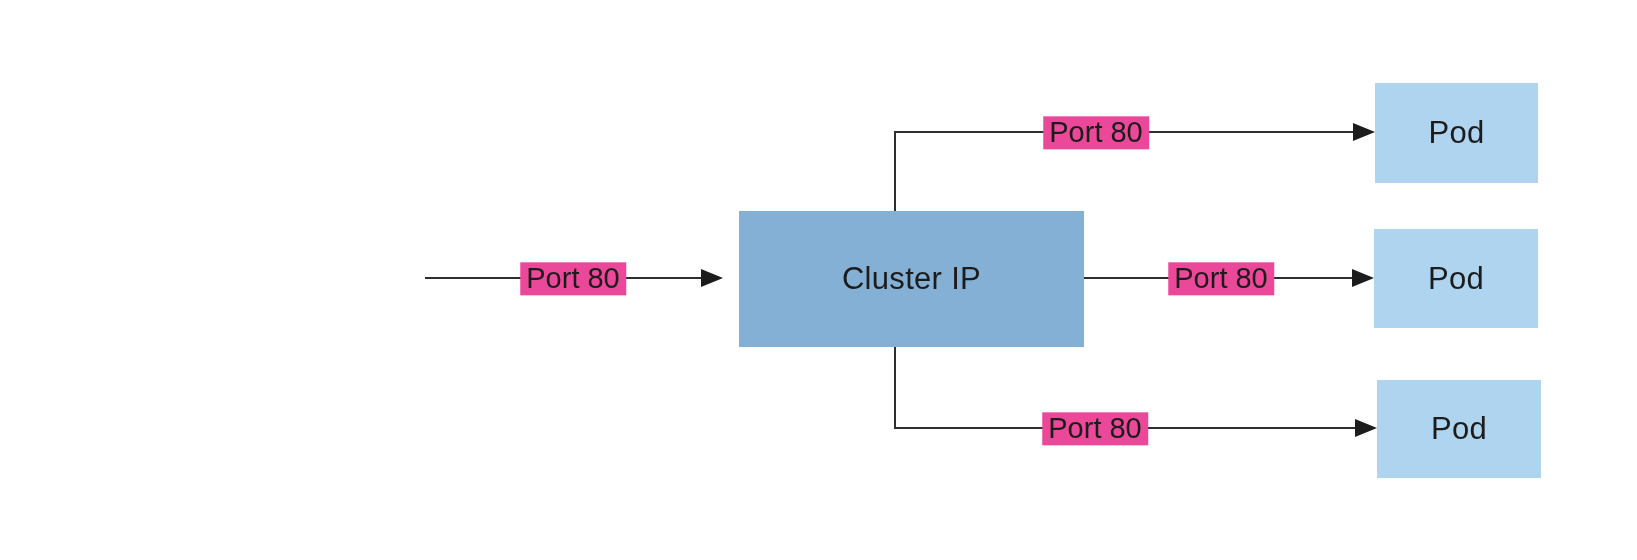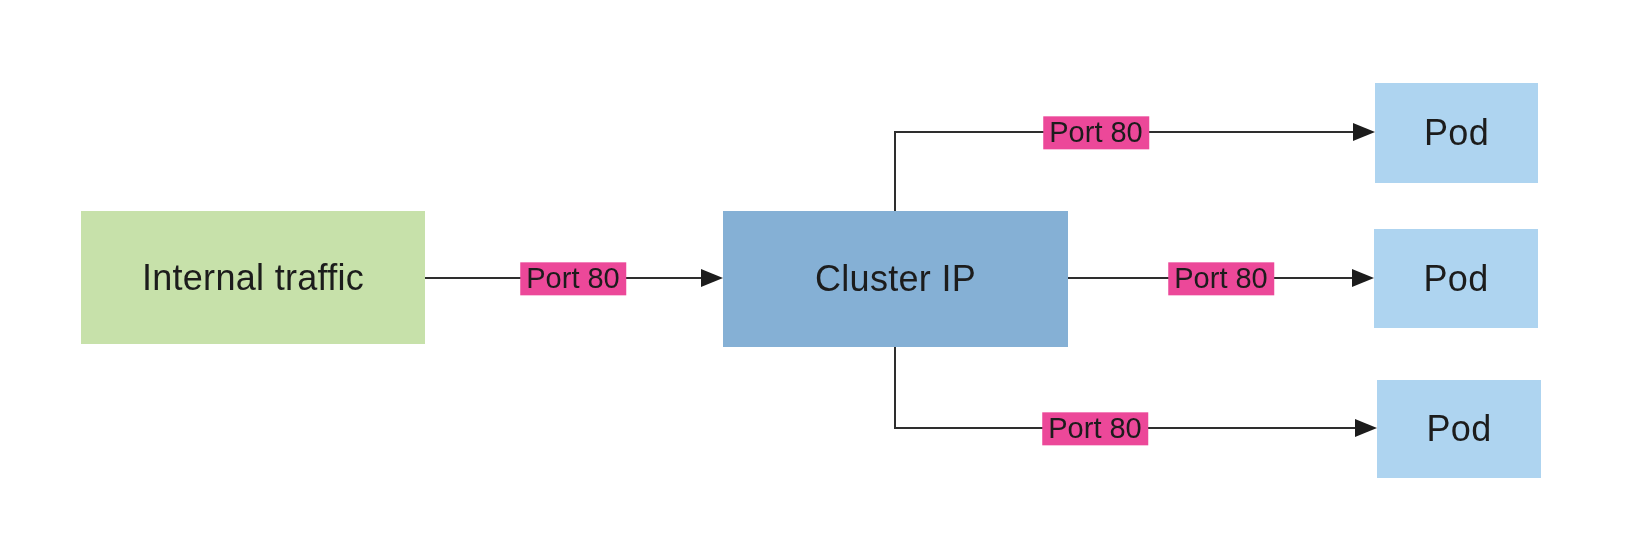--- a/index.html
+++ b/index.html
@@ -10,21 +10,21 @@
     font-family: "Liberation Sans", "DejaVu Sans", sans-serif;
     color: #1c1c1c;
     overflow: hidden;
   }
   .canvas { position: absolute; inset: 0; }
 
   
   .node {
     position: absolute;
     display: flex; align-items: center; justify-content: center;
-    font-size: 36px; font-weight: 400; letter-spacing: 0.3px;
+    font-size: 31px; font-weight: 400; letter-spacing: 0.3px;
     color: #1c1c1c;
   }
   #node-internal { left: 81px;  top: 211px; width: 344px; height: 133px; }
   #node-cluster  { left: 723px; top: 211px; width: 345px; height: 136px; }
   #node-pod1 { left: 1375px; top: 83px;  width: 163px; height: 100px; }
   #node-pod2 { left: 1374px; top: 229px; width: 164px; height: 99px; }
   #node-pod3 { left: 1377px; top: 380px; width: 164px; height: 98px; }
 
   
   .hline { position: absolute; height: 2px; background: #2e2e2e; }
@@ -76,25 +76,22 @@
   <div class="hline" id="e2-h"></div>
   <div class="arrow" id="e2-a"></div>
 
   <div class="hline" id="e3-h"></div>
   <div class="arrow" id="e3-a"></div>
 
   <div class="vline" id="e4-v"></div>
   <div class="hline" id="e4-h"></div>
   <div class="arrow" id="e4-a"></div>
 
-  <div class="node" id="node-internal" style="background: rgb(199, 225, 170);">
-    <span>Internal traffic</span>
-  </div>
 
-  <div class="node" id="node-cluster" style="background: rgb(133, 176, 213);">
+  <div class="node" id="node-cluster" style="background: rgb(133, 176, 213); margin-left: 16px;">
     <span>Cluster IP</span>
   </div>
 
   <div class="node" id="node-pod1" style="background: rgb(174, 212, 240);">
     <span>Pod</span>
   </div>
 
   <div class="node" id="node-pod2" style="background: rgb(174, 212, 240);">
     <span>Pod</span>
   </div>

